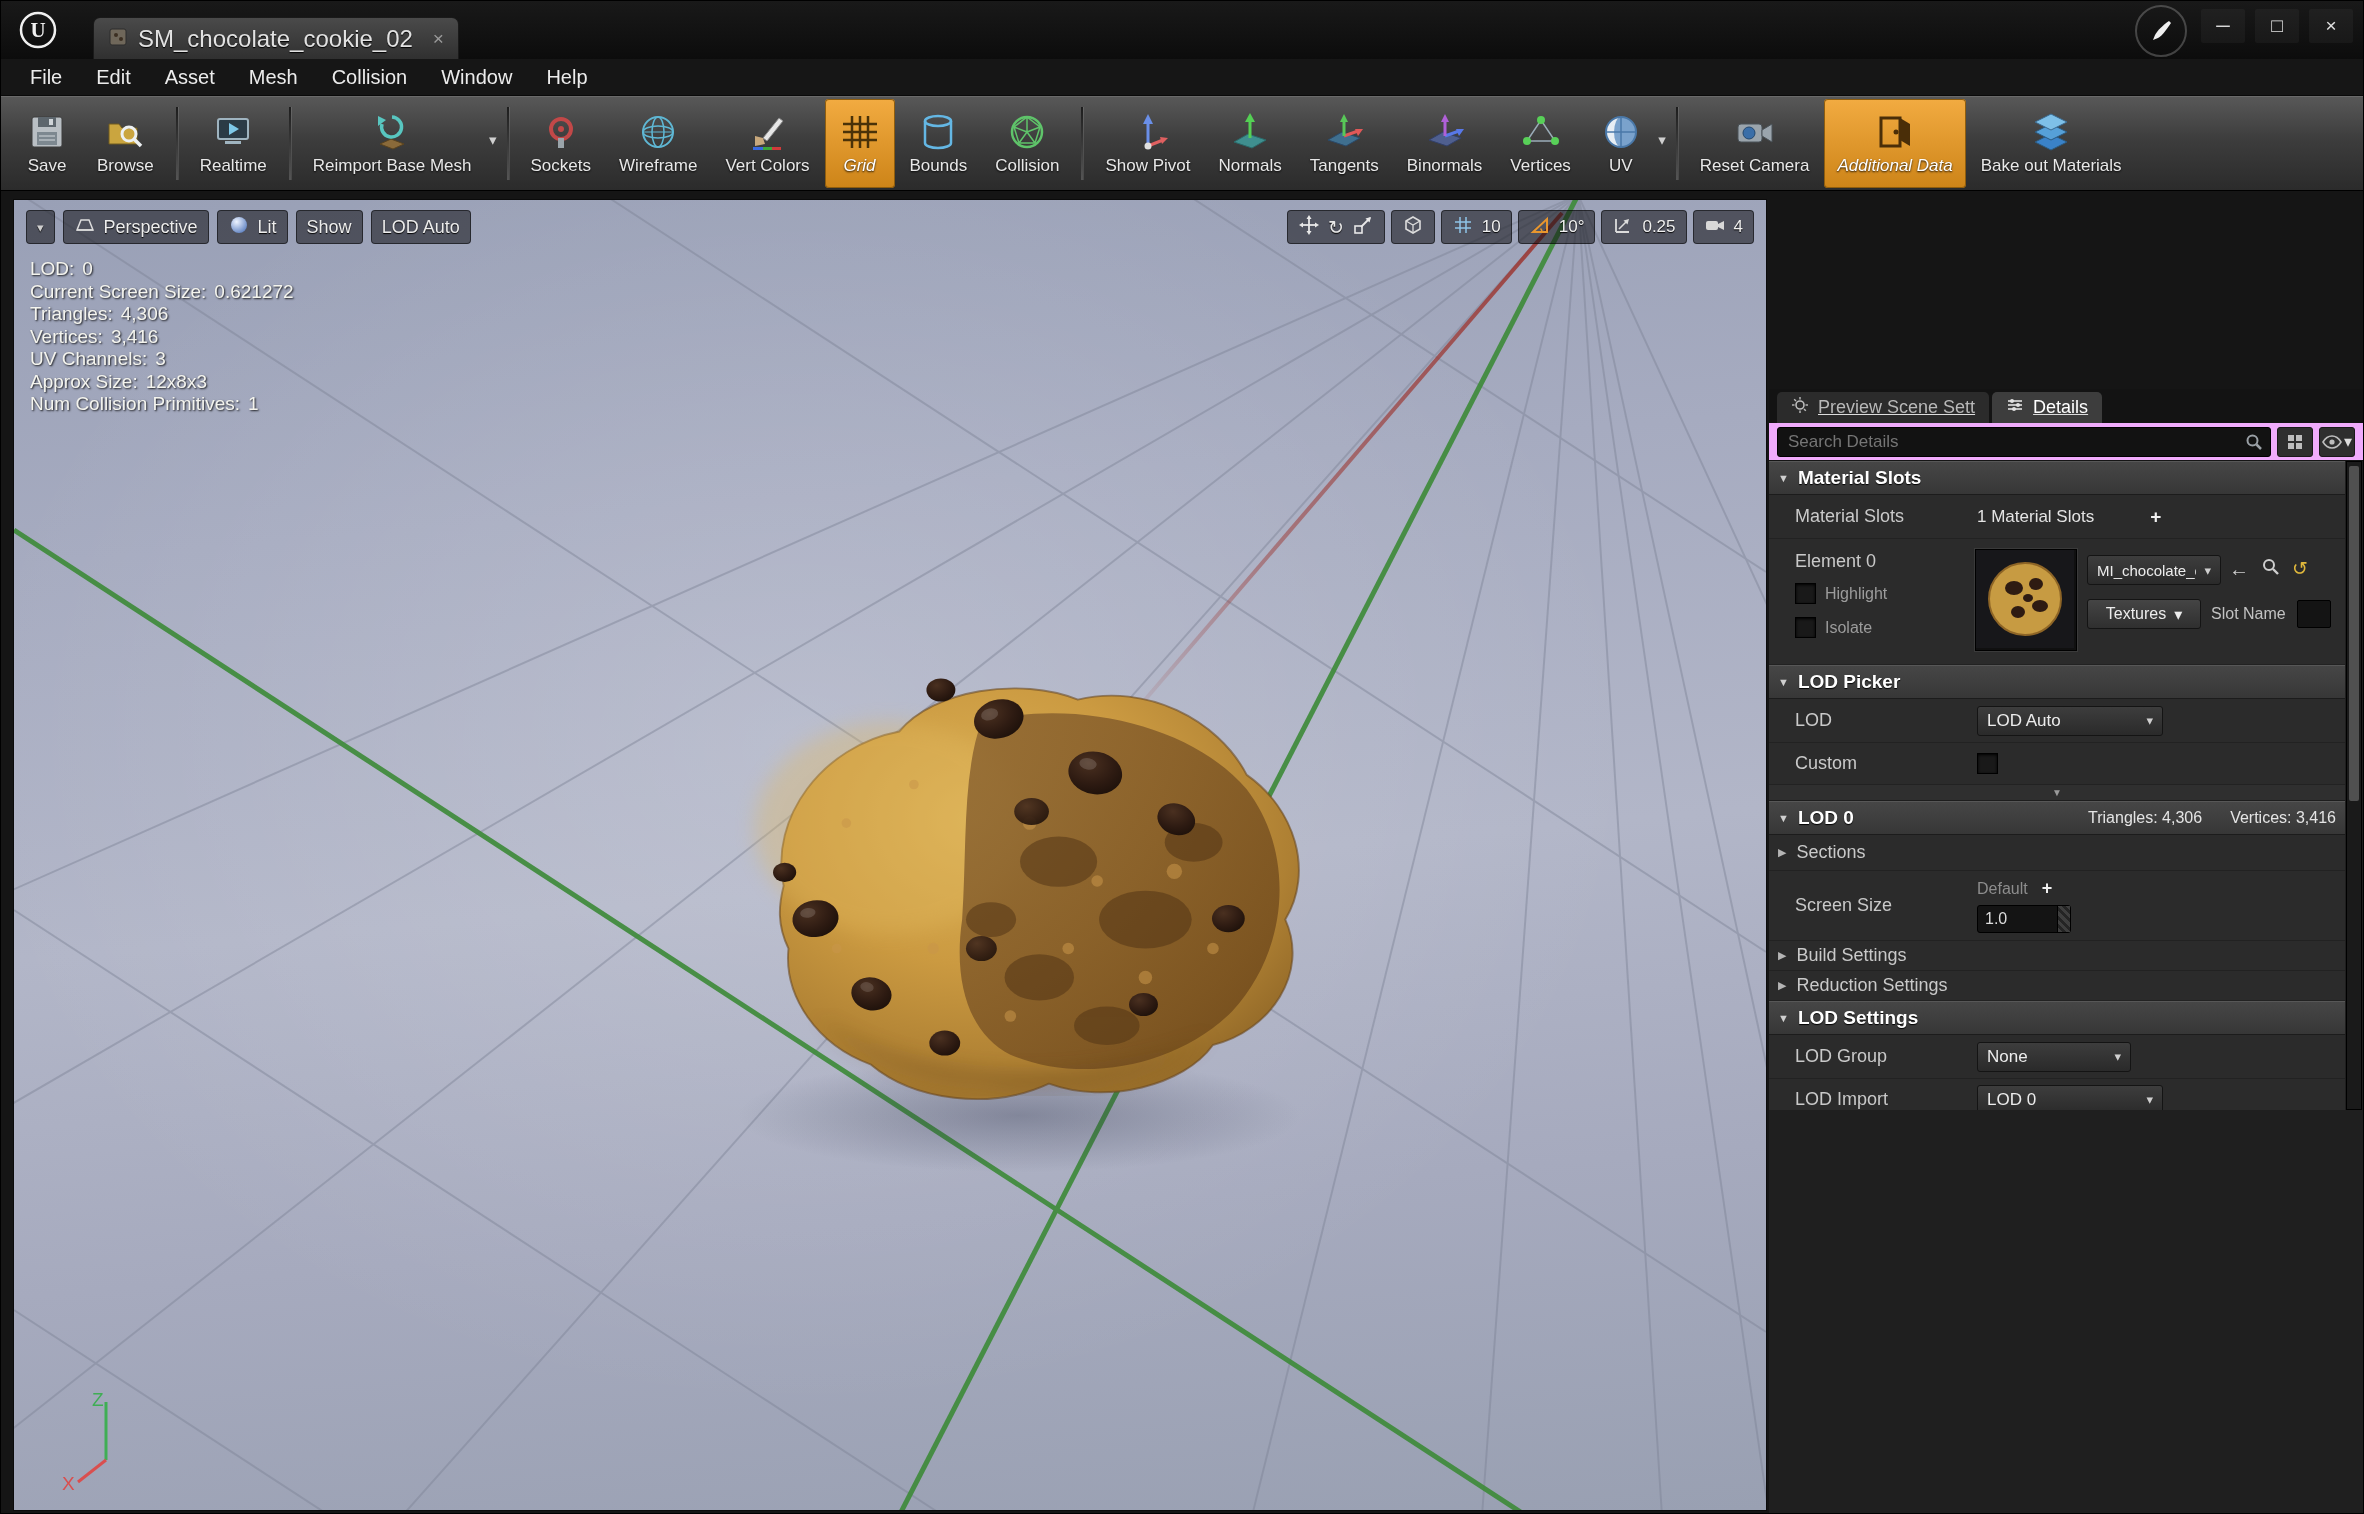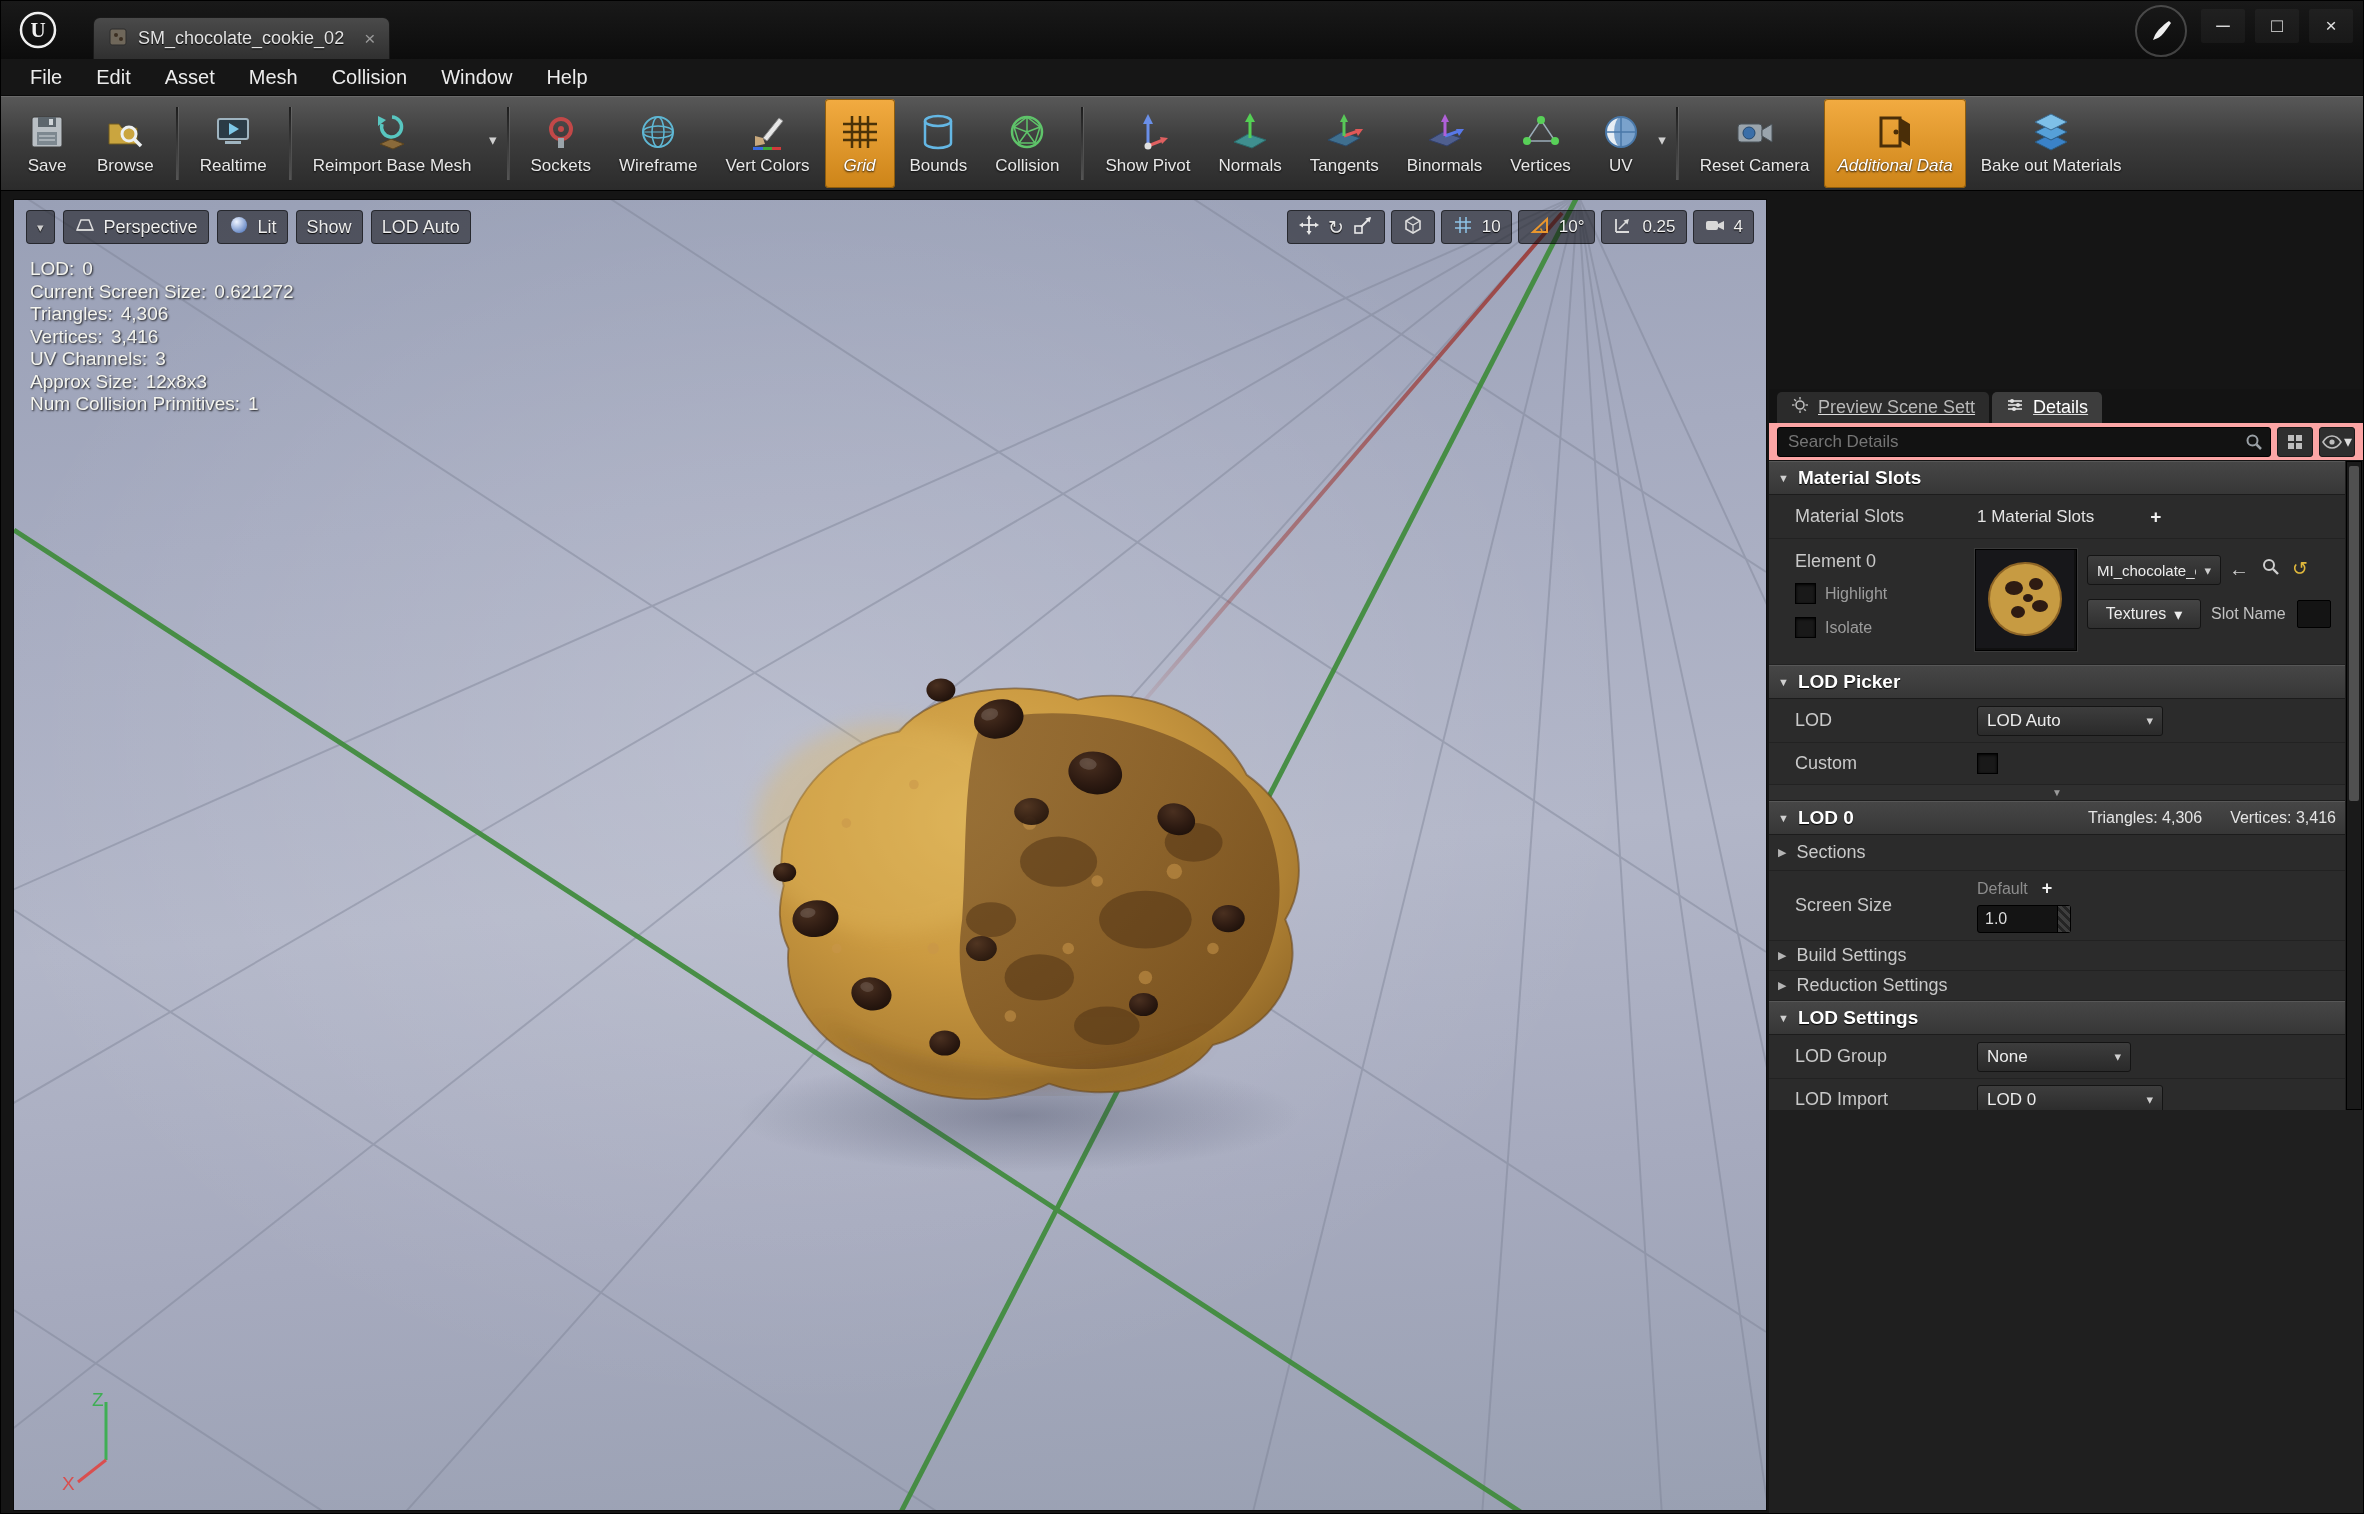--- a/index.html
+++ b/index.html
@@ -6,21 +6,21 @@
   body{width:2364px;height:1514px;overflow:hidden;font-family:"Liberation Sans",sans-serif;
        -webkit-font-smoothing:antialiased;color:#ddd;position:relative;}
   .app{position:absolute;inset:0;background:#141414;border:1px solid #000;}
 
   
   .titlebar{position:absolute;top:0;left:0;right:0;height:58px;background:linear-gradient(#191919,#0c0c0c);}
   .ue-logo{position:absolute;left:16px;top:8px;width:42px;height:42px;}
   .asset-tab{position:absolute;left:92px;top:16px;height:42px;min-width:272px;
       background:linear-gradient(#4a4a4a,#303030);border:1px solid #1a1a1a;border-bottom:none;
       border-radius:7px 7px 0 0;display:flex;align-items:center;gap:10px;padding:0 14px;box-sizing:border-box;}
-  .asset-tab .tab-label{font-size:18px;color:#e2e2e2;text-shadow:0 1px 1px #000;white-space:nowrap;}
+  .asset-tab .tab-label{font-size:24px;color:#e2e2e2;text-shadow:0 1px 1px #000;white-space:nowrap;}
   .asset-tab .tab-close{margin-left:10px;color:#9a9a9a;font-size:19px;cursor:default;}
   .brush-circle{position:absolute;right:176px;top:4px;width:48px;height:48px;border:2px solid rgba(255,255,255,.22);
       border-radius:50%;display:flex;align-items:center;justify-content:center;}
   .win-btns{position:absolute;right:10px;top:8px;display:flex;gap:10px;}
   .win-btn{width:44px;height:34px;display:flex;align-items:center;justify-content:center;
       font-size:19px;color:#e0e0e0;background:rgba(255,255,255,.04);border-radius:2px;}
 
   
   .menubar{position:absolute;top:58px;left:0;right:0;height:36px;background:#161616;
       display:flex;align-items:center;padding-left:12px;border-bottom:1px solid #0a0a0a;}
@@ -66,21 +66,21 @@
   .vp-stats .srow{white-space:pre;}
   .vp-stats .slabel{margin-right:8px;}
   .vp-axis{position:absolute;left:34px;bottom:14px;}
 
   
   .details{position:absolute;left:1768px;right:0;top:198px;bottom:0;background:#1f1f1f;}
   .dtabs{position:absolute;top:0;left:0;right:0;height:34px;background:#131313;display:flex;align-items:flex-end;padding-left:8px;gap:3px;text-decoration:underline;}
   .dtab{display:inline-flex;align-items:center;gap:9px;height:31px;padding:0 14px;border-radius:5px 5px 0 0;
       background:#2b2b2b;color:#b8b8b8;font-size:18px;white-space:nowrap;}
   .dtab.active{background:#3d3d3d;color:#fff;}
-  .dsearch{position:absolute;top:34px;left:0;right:0;height:38px;background:#fca5a5;display:flex;align-items:center;gap:6px;padding:0 8px;box-sizing:border-box;border-bottom:1px solid #151515;}
+  .dsearch{position:absolute;top:34px;left:0;right:0;height:38px;background:#f0abfc;display:flex;align-items:center;gap:6px;padding:0 8px;box-sizing:border-box;border-bottom:1px solid #151515;}
   .search-wrap{position:relative;flex:1;height:28px;background:#121212;border:1px solid #000;border-radius:3px;}
   .search-wrap input{width:100%;height:100%;background:transparent;border:none;outline:none;color:#bbb;
       font-size:17px;font-family:inherit;padding:0 30px 0 10px;box-sizing:border-box;}
   .search-mag{position:absolute;right:6px;top:4px;}
   .sq-btn{width:34px;height:28px;background:#2e2e2e;border:1px solid #191919;border-radius:3px;
       display:flex;align-items:center;justify-content:center;gap:2px;}
 
   .dbody{position:absolute;top:72px;left:0;right:18px;bottom:403px;overflow:hidden;background:#242424;}
   .sechdr{height:34px;background:linear-gradient(#464646,#373737);border-top:1px solid #575757;border-bottom:1px solid #1c1c1c;
       display:flex;align-items:center;gap:9px;padding:0 9px;box-sizing:border-box;}

